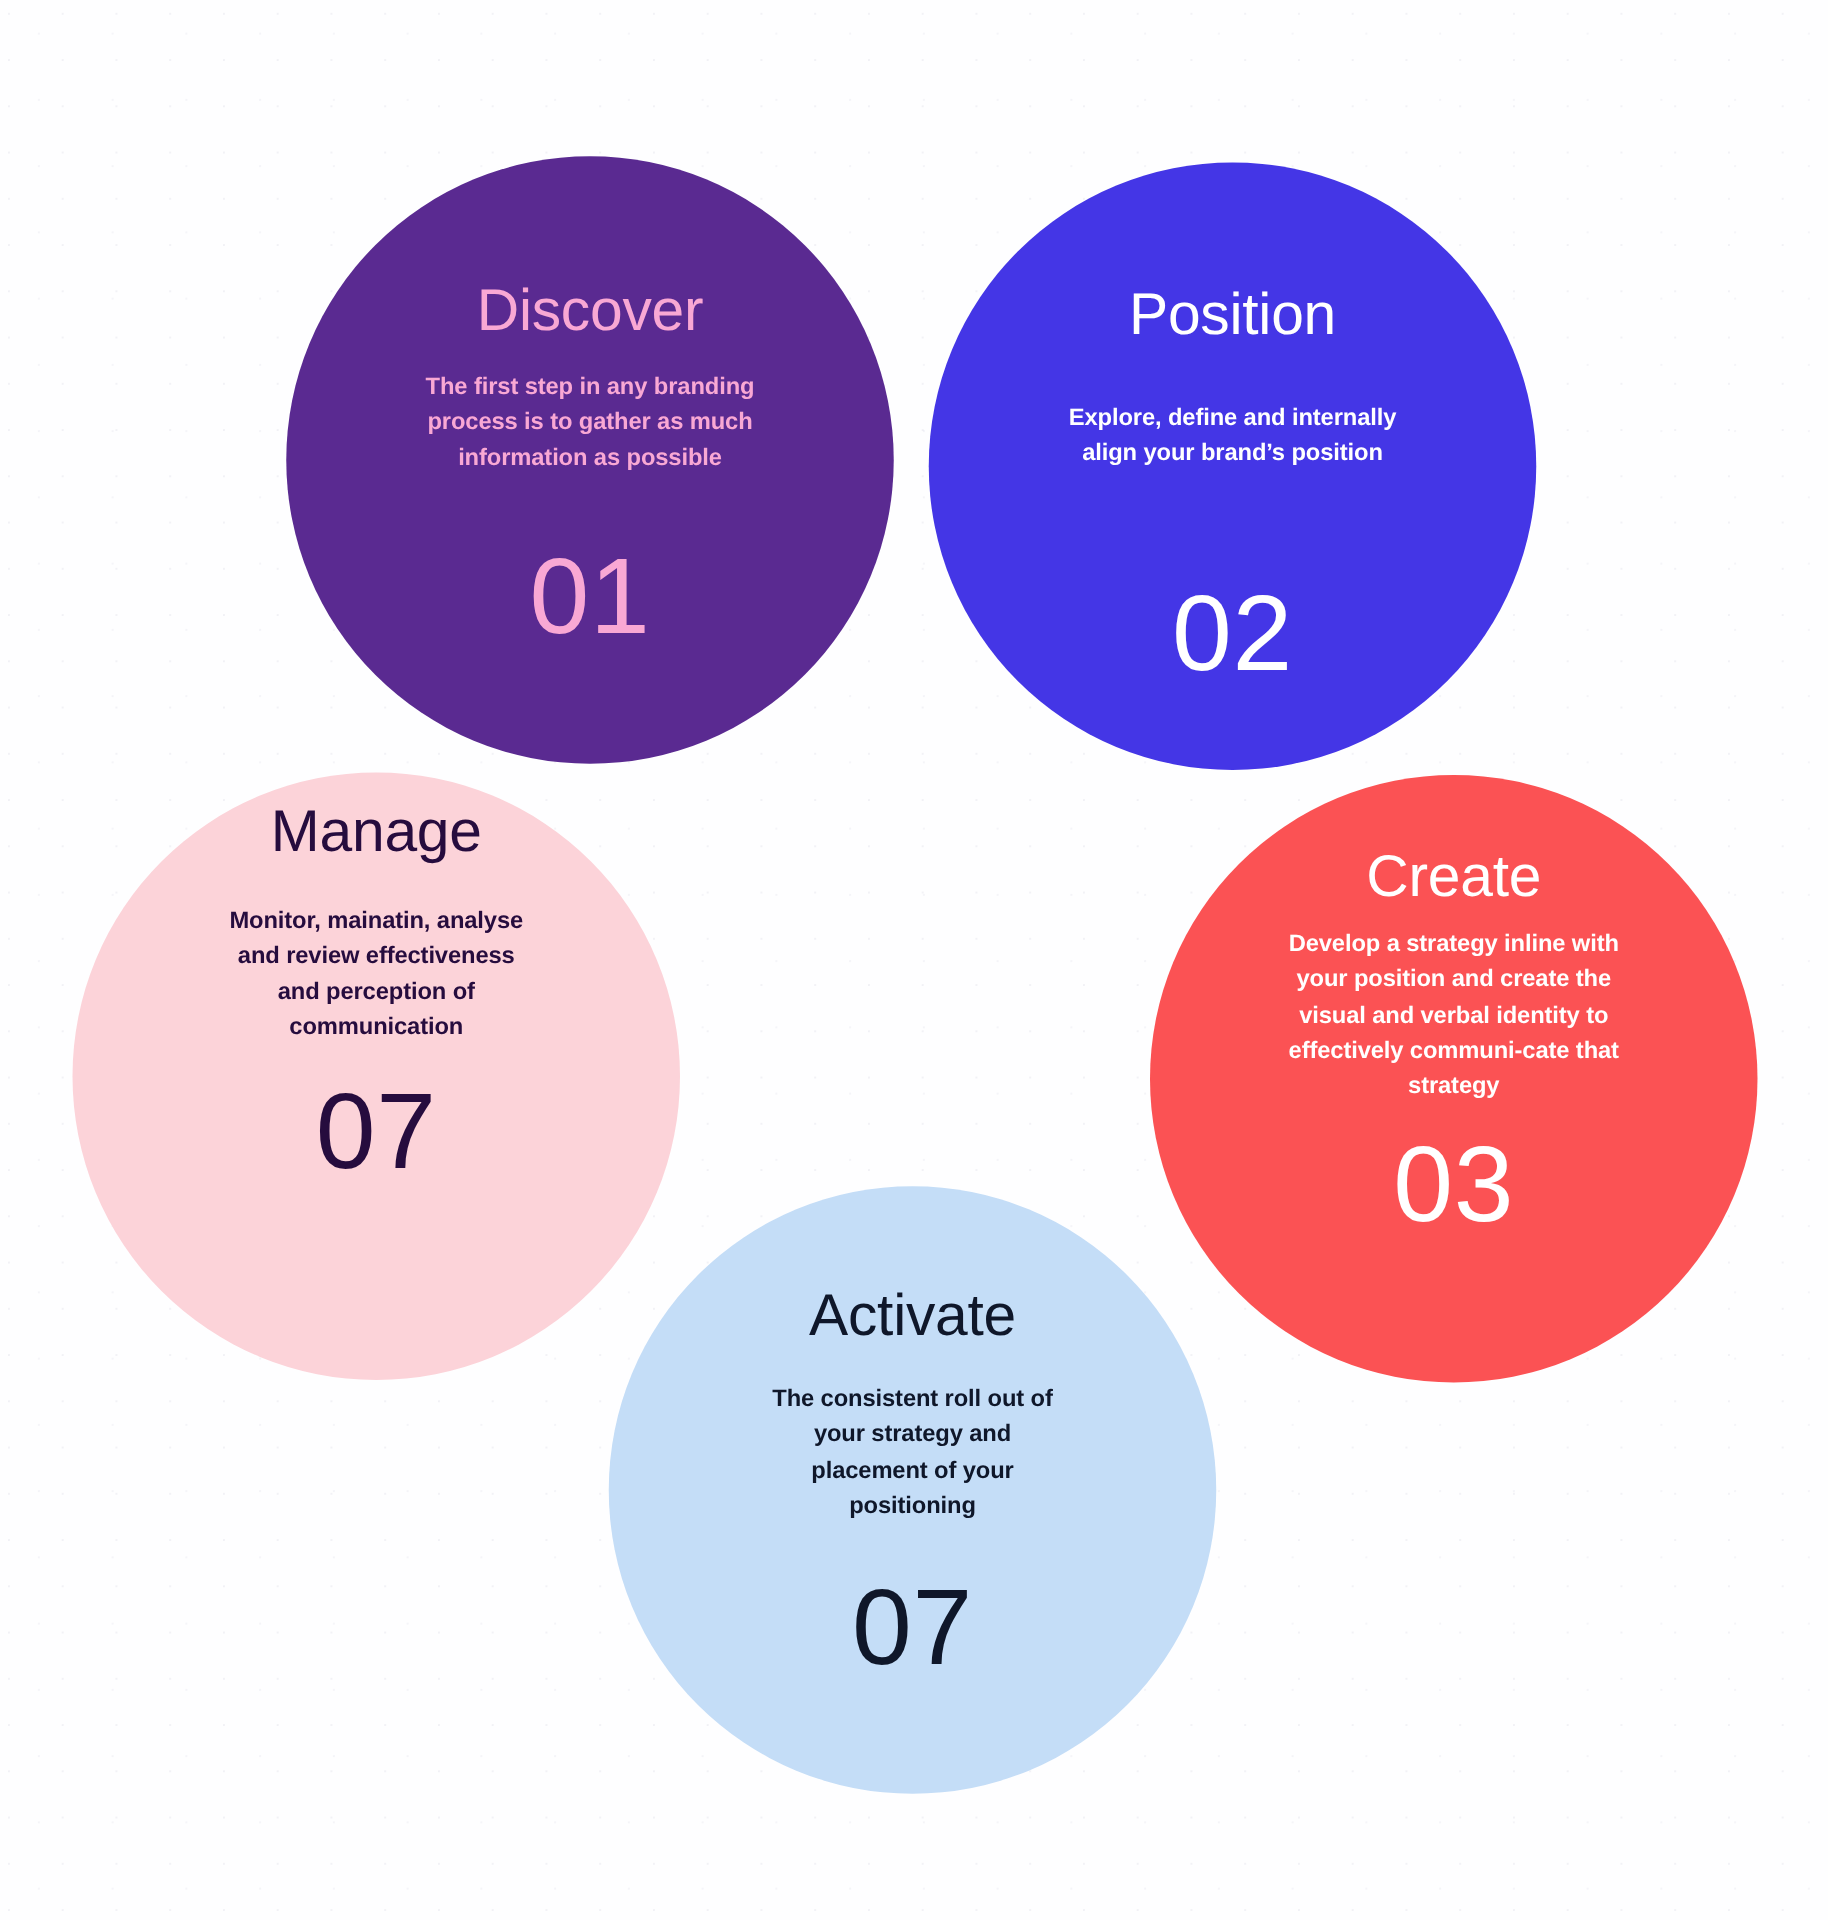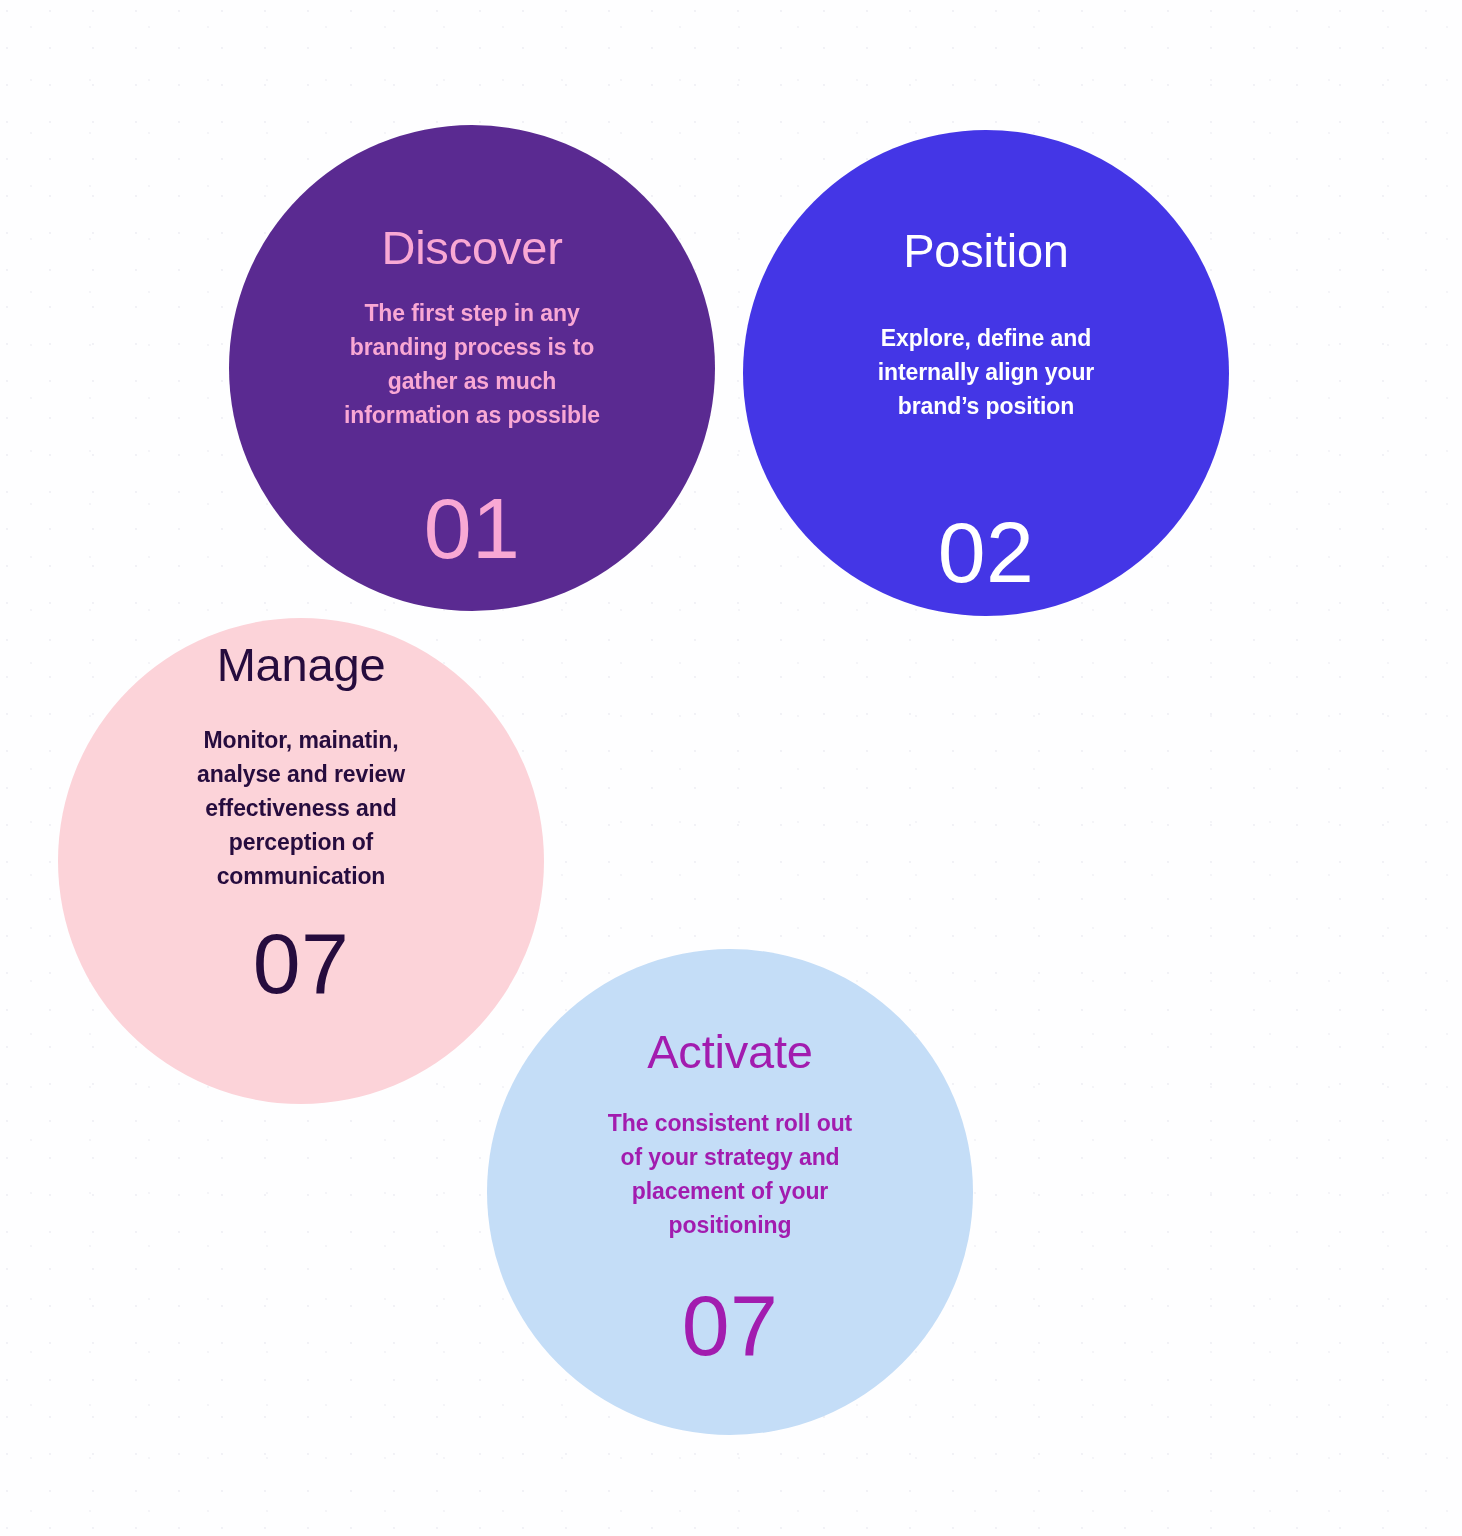--- a/index.html
+++ b/index.html
@@ -39,21 +39,21 @@
   .node .title {
     font-size: 47px;
     font-weight: 400;
     letter-spacing: -0.2px;
     line-height: 1.05;
     margin: 0;
     white-space: nowrap;
   }
 
   .node .desc {
-    font-size: 23px;
+    font-size: 19px;
     font-weight: 700;
     line-height: 1.48;
     margin: 0;
     letter-spacing: -0.1px;
   }
 
   .node .num {
     font-size: 86px;
     font-weight: 400;
     line-height: 1;
@@ -104,21 +104,21 @@
   #node-create .desc  { margin-top: 17px; width: 290px; }
   #node-create .num   { margin-top: 22px; }
 
   
   #node-activate {
     left: 487px;
     top: 949px;
     width: 486px;
     height: 486px;
     background: #C4DDF7;
-    color: #a21caf;
+    color: #0f172a;
     z-index: 2;
   }
   #node-activate .title { margin-top: 78px; }
   #node-activate .desc  { margin-top: 30px; width: 255px; }
   #node-activate .num   { margin-top: 40px; }
 
   
   #node-manage {
     left: 58px;
     top: 618px;
@@ -166,20 +166,25 @@
     <div class="desc">The first step in any branding process is to gather as much information as possible</div>
     <div class="num">01</div>
   </div>
 
   <div class="node" id="node-position">
     <div class="title">Position</div>
     <div class="desc">Explore, define and internally align your brand’s position</div>
     <div class="num">02</div>
   </div>
 
+  <div class="node" id="node-create">
+    <div class="title">Create</div>
+    <div class="desc">Develop a strategy inline with your position and create the visual and verbal identity to effectively communi-cate that strategy</div>
+    <div class="num">03</div>
+  </div>
 
   <div class="node" id="node-activate">
     <div class="title">Activate</div>
     <div class="desc">The consistent roll out of your strategy and placement of your positioning</div>
     <div class="num">07</div>
   </div>
 
   <div class="node" id="node-manage">
     <div class="title">Manage</div>
     <div class="desc">Monitor, mainatin, analyse and review effectiveness and perception of communication</div>

